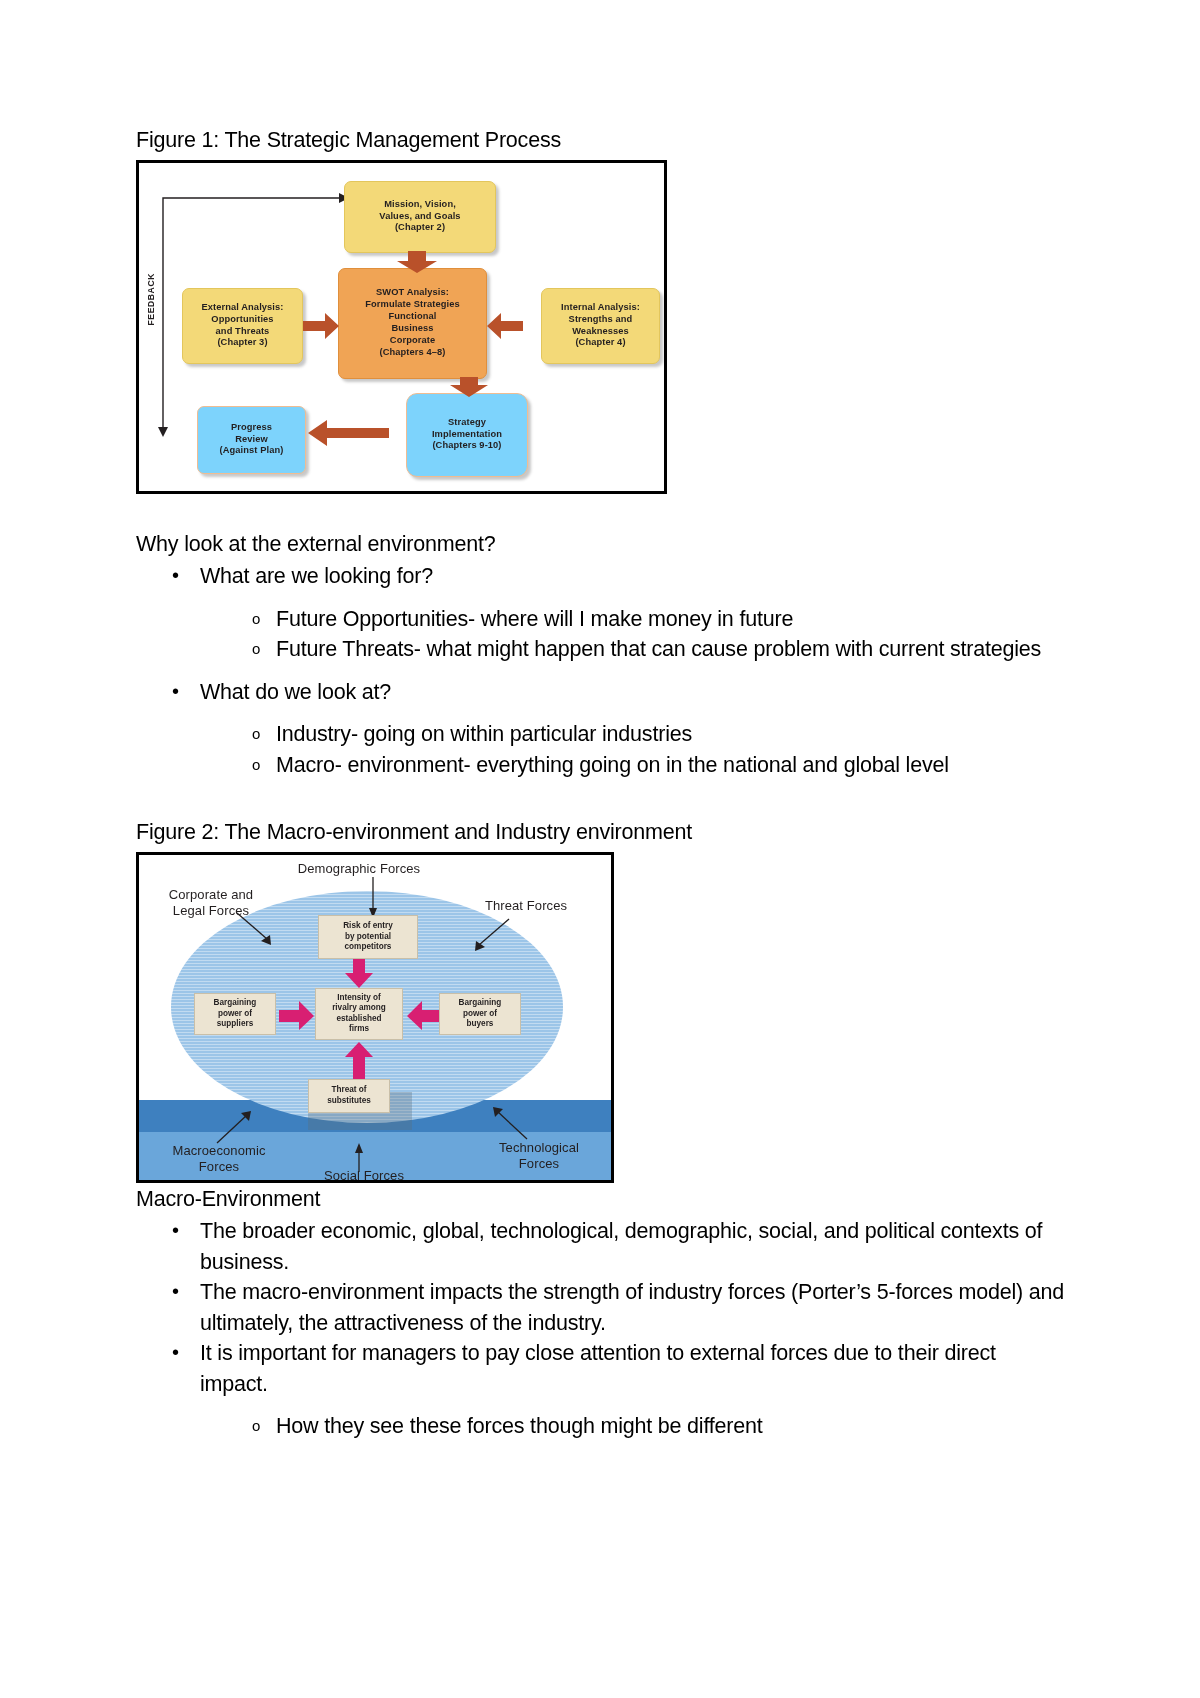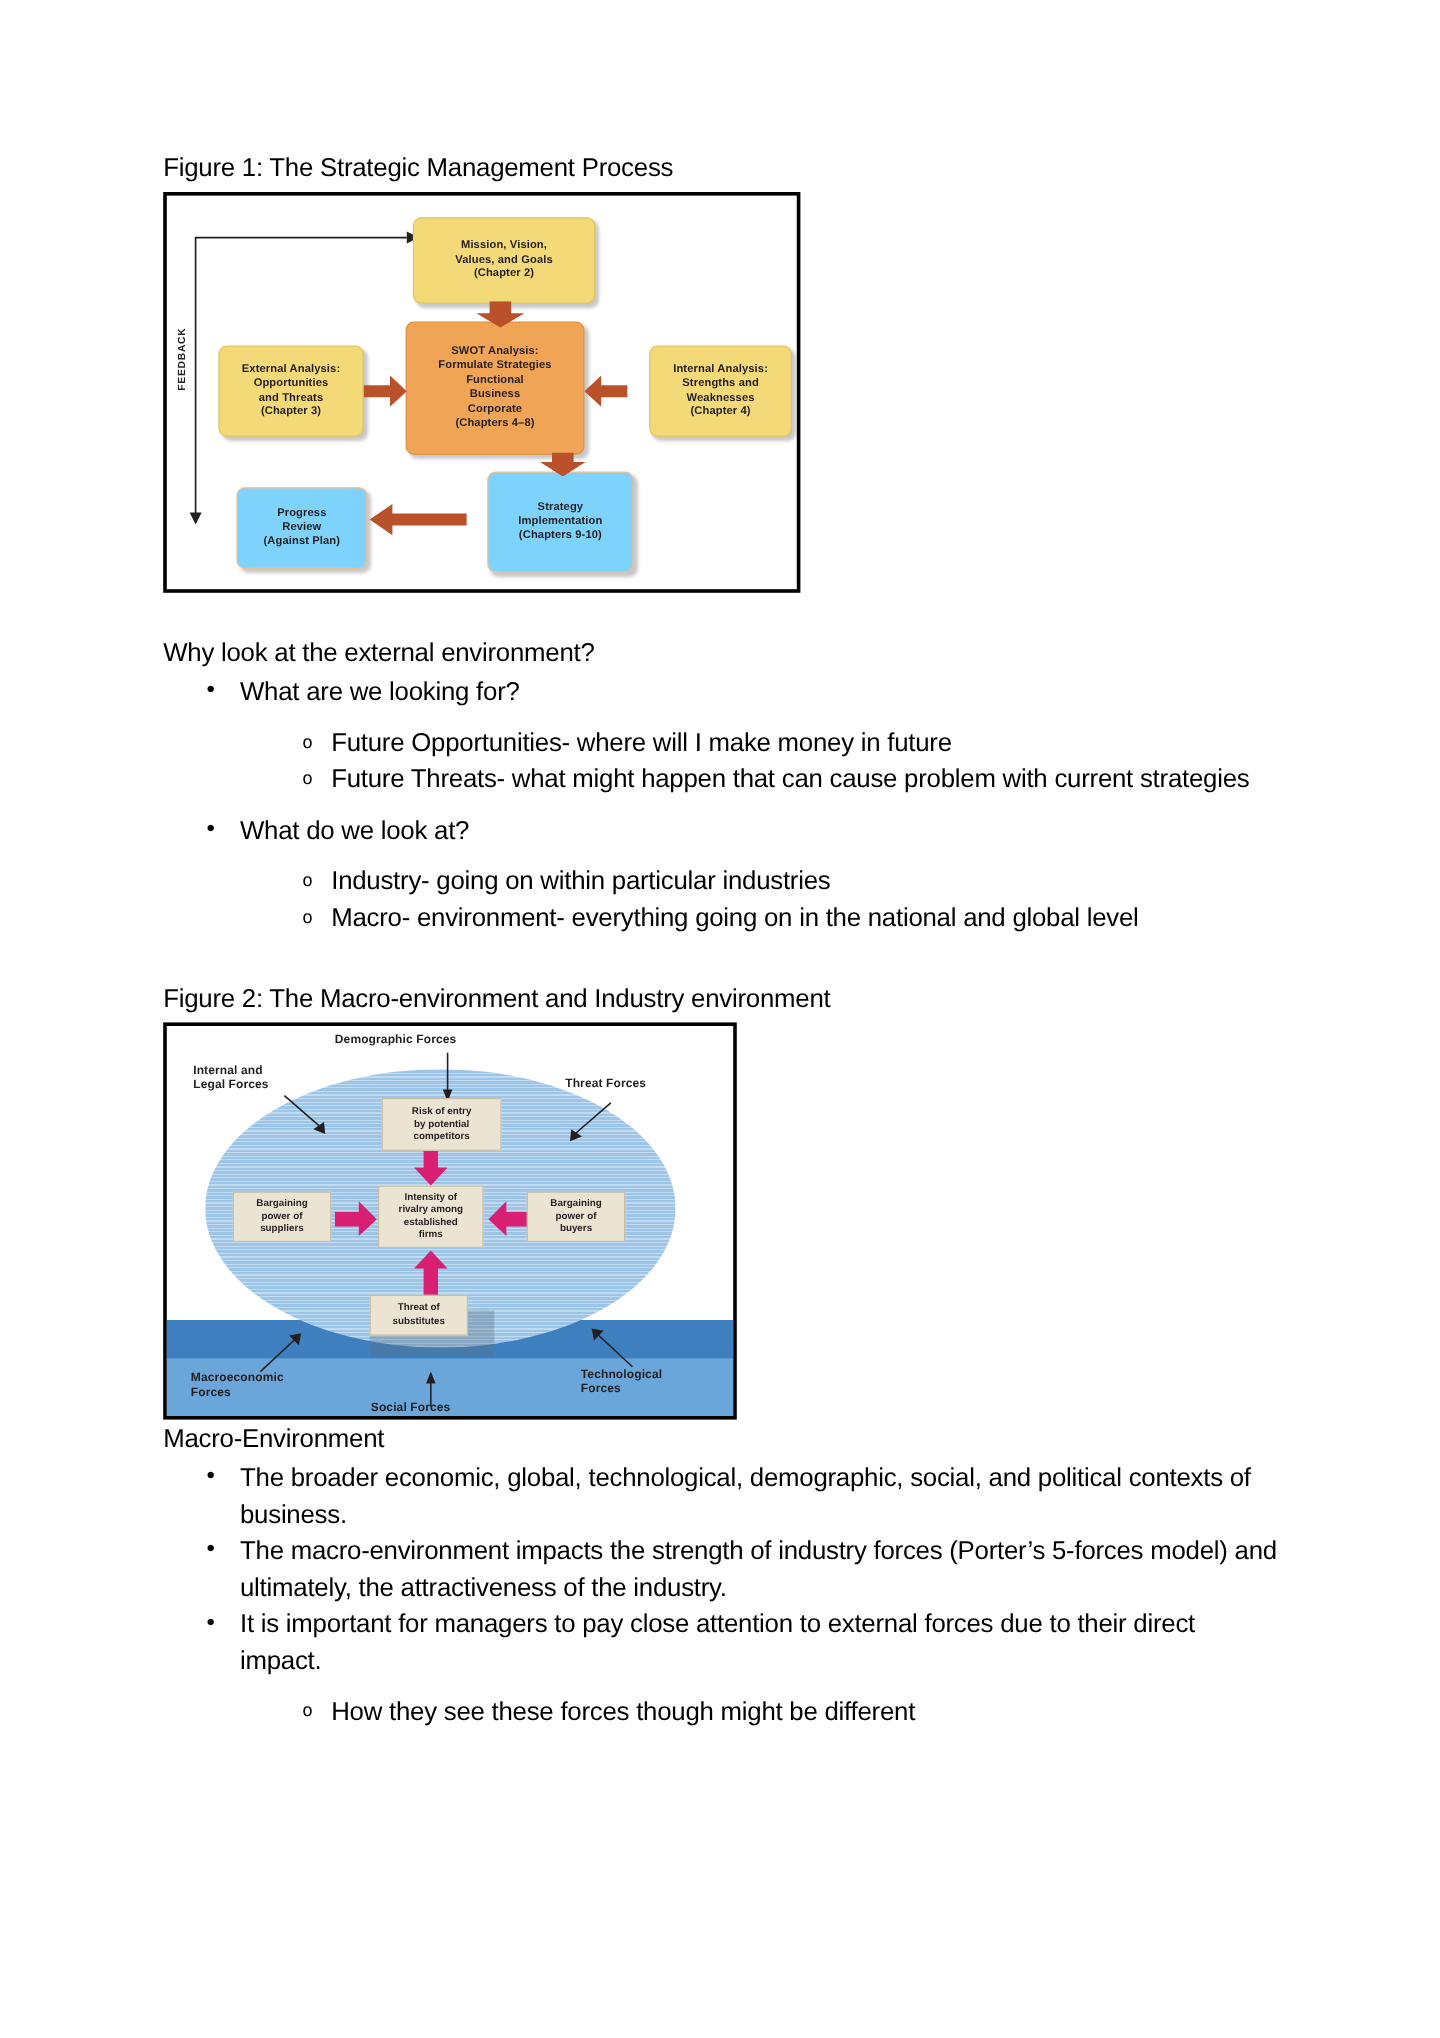--- a/index.html
+++ b/index.html
@@ -93,21 +93,21 @@
   }
   .yellow{background:#f3d978;border:1px solid #e3c65c;}
   .orange{background:#f0a455;border:1px solid #e08f3c;}
   .peach{background:#7dd3fc;border:1px solid #f0bc91;}
 
   .b-mission{left:205px;top:18px;width:152px;height:72px;}
   .b-external{left:43px;top:125px;width:121px;height:76px;}
   .b-swot{left:199px;top:105px;width:149px;height:111px;}
   .b-internal{left:402px;top:125px;width:119px;height:76px;}
   .b-progress{left:58px;top:243px;width:109px;height:68px;}
-  .b-strategy{left:267px;top:230px;width:122px;height:84px;}
+  .b-strategy{left:267px;top:230px;width:122px;height:84px;border-radius:11px;}
 
   .arr{position:absolute;}
   .arr svg{display:block;}
   .a-down1{left:257px;top:88px;}
   .a-left-in{left:164px;top:150px;}
   .a-right-in{left:347px;top:150px;}
   .a-down2{left:310px;top:214px;}
   .a-left2{left:168px;top:257px;}
 
   .feedback-path{position:absolute;left:18px;top:25px;}
@@ -145,25 +145,25 @@
     left:32px;top:36px;width:392px;height:232px;
     border-radius:50%;
     background:
       repeating-linear-gradient(0deg,
         rgba(255,255,255,0.38) 0px, rgba(255,255,255,0.38) 1px,
         rgba(255,255,255,0) 1px, rgba(255,255,255,0) 3px),
       #9cc5e8;
   }
   .mlabel{
     position:absolute;
-    font-size:10px;
-    font-weight:bold;
+    font-size:13px;
+    font-weight:normal;
     color:#231f20;
     line-height:1.25;
-    text-align:left;
+    text-align:center;
     letter-spacing:0.1px;
   }
   .l-demo{left:140px;top:6px;width:160px;}
   .l-polit{left:22px;top:32px;width:100px;}
   .l-global{left:332px;top:43px;width:110px;}
   .l-macroec{left:20px;top:288px;width:120px;}
   .l-tech{left:345px;top:285px;width:110px;}
   .l-social{left:170px;top:313px;width:110px;}
 
   .pbox{
@@ -354,21 +354,21 @@
     </div>
     <div class="thin-arrow" style="left:214px;top:288px;">
       <svg width="12" height="30" viewBox="0 0 12 30">
         <path d="M6 29 L6 8" stroke="#231f20" stroke-width="1.3" fill="none"></path>
         <polygon points="2,10 10,10 6,0" fill="#231f20"></polygon>
       </svg>
     </div>
 
     <div class="mlabel l-demo">Demographic Forces</div>
     <div class="mlabel l-polit">
-      <span>Internal and</span><br>
+      <span>Corporate and</span><br>
       <span>Legal Forces</span>
     </div>
     <div class="mlabel l-global">Threat Forces</div>
     <div class="mlabel l-macroec">
       <span>Macroeconomic</span><br>
       <span>Forces</span>
     </div>
     <div class="mlabel l-tech">
       <span>Technological</span><br>
       <span>Forces</span>

